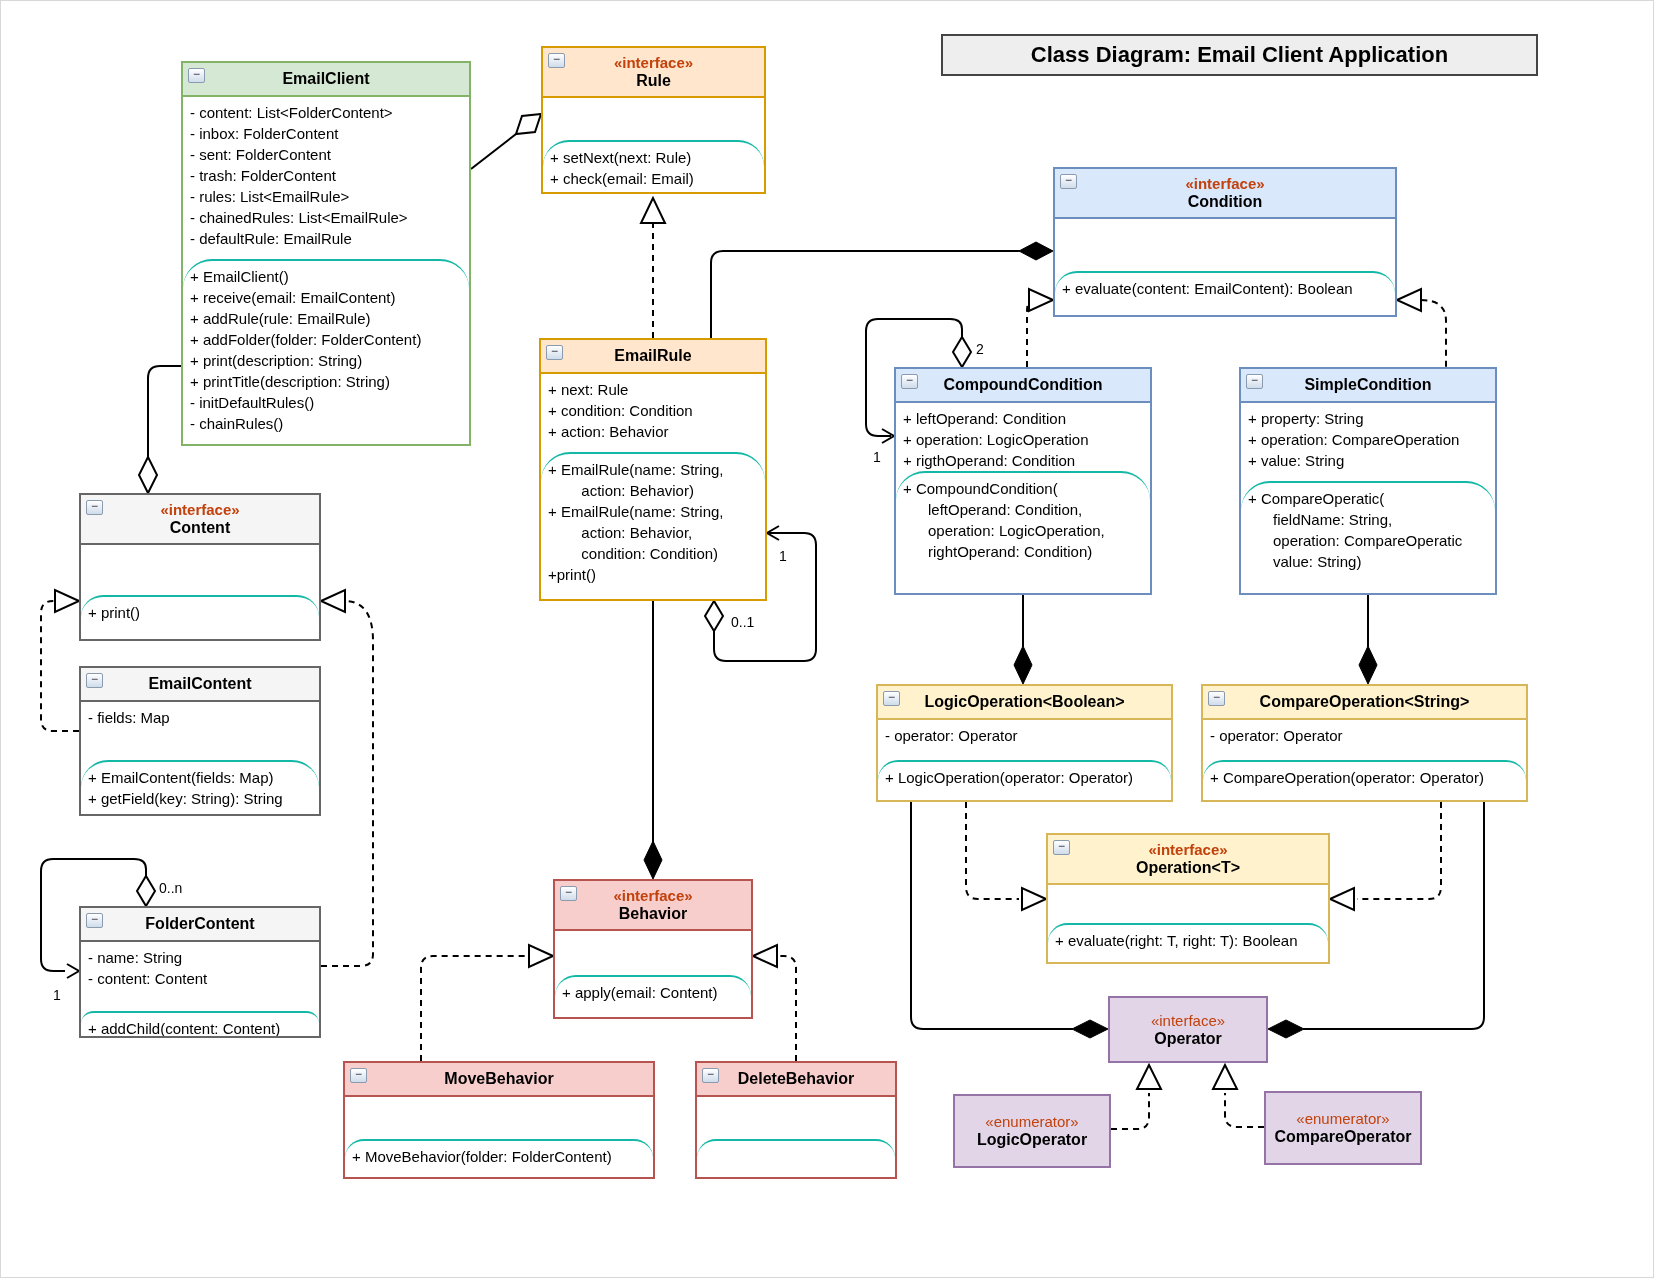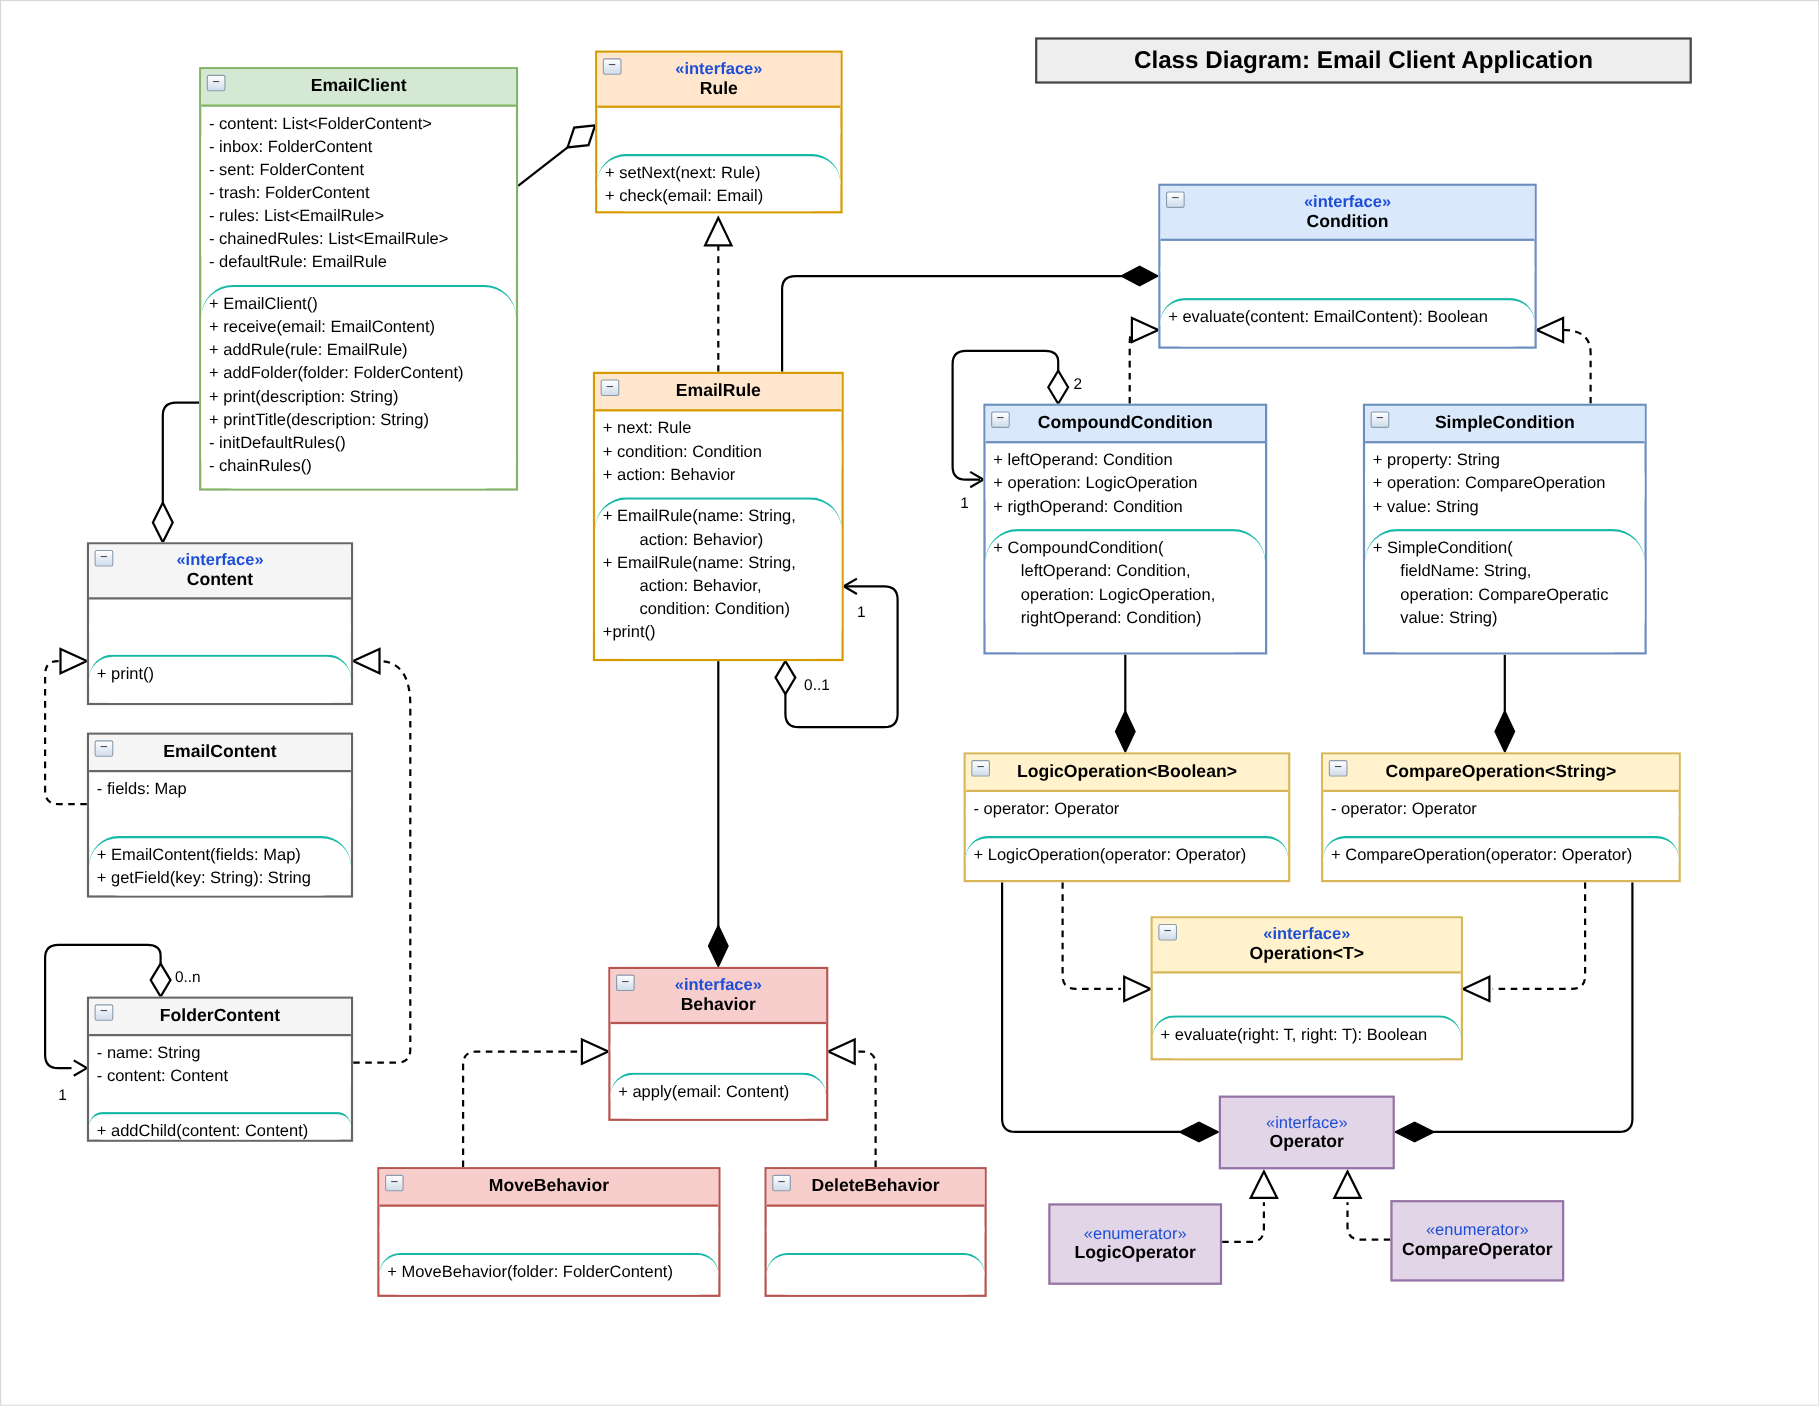--- a/index.html
+++ b/index.html
@@ -14,21 +14,21 @@
   .box.red{border-color:#b85450;}
   .hdr{position:relative;height:34px;display:flex;flex-direction:column;justify-content:center;align-items:center;flex:0 0 auto;box-sizing:border-box;border-bottom:2px solid;}
   .hdr.h2{height:50px;}
   .green .hdr{background:#d5e8d4;border-color:#82b366;}
   .orange .hdr{background:#ffe6cc;border-color:#d79b00;}
   .blue .hdr{background:#dae8fc;border-color:#6c8ebf;}
   .gray .hdr{background:#f5f5f5;border-color:#666666;}
   .yellow .hdr{background:#fff2cc;border-color:#d6b656;}
   .red .hdr{background:#f8cecc;border-color:#b85450;}
   .cname{font-weight:bold;font-size:16px;line-height:18px;color:#000;}
-  .stereo{font-weight:bold;font-size:15px;line-height:18px;color:#1d4ed8;text-align:right;}
+  .stereo{font-weight:bold;font-size:15px;line-height:18px;color:#c2410c;text-align:right;}
   .collapse{position:absolute;left:5px;top:5px;width:15px;height:13px;border:1px solid #8a9bb0;border-radius:2px;background:linear-gradient(#ffffff,#cfdcea);font-size:12px;line-height:11px;text-align:center;color:#334;cursor:pointer;}
   .attrs,.methods{box-sizing:border-box;padding:5px 7px;font-size:15px;line-height:21px;white-space:pre;overflow:hidden;color:#000;background:#fff;border-radius:29px;}
   .attrs{flex:0 0 auto;}
   .methods{flex:1 1 auto;border-top:2px solid #14b8a6;}
   .simplebox{position:absolute;display:flex;flex-direction:column;justify-content:center;align-items:center;background:#e1d5e7;border:2px solid #9673a6;box-sizing:border-box;z-index:1;}
   .simplebox .stereo{font-weight:normal;font-size:15px;}
   .simplebox .cname{font-size:16px;}
   #title-box{position:absolute;left:940px;top:33px;width:597px;height:42px;background:#eeeeee;border:2px solid #444;box-sizing:border-box;display:flex;align-items:center;justify-content:center;font-size:22px;font-weight:bold;color:#000;z-index:1;}
 </style>
 </head>
@@ -196,31 +196,31 @@
     </div>
     <div class="attrs" style="height:78px"><div class="line">+ next: Rule</div><div class="line">+ condition: Condition</div><div class="line">+ action: Behavior</div></div>
     <div class="methods"><div class="line">+ EmailRule(name: String,</div><div class="line">        action: Behavior)</div><div class="line">+ EmailRule(name: String,</div><div class="line">        action: Behavior,</div><div class="line">        condition: Condition)</div><div class="line">+print()</div></div>
   </div>
 
   <div class="box blue" style="left:893px;top:366px;width:258px;height:228px">
     <div class="hdr">
       <span class="collapse">−</span>
       <div class="cname">CompoundCondition</div>
     </div>
-    <div class="attrs" style="height:78px"><div class="line">+ leftOperand: Condition</div><div class="line">+ operation: LogicOperation</div><div class="line">+ rigthOperand: Condition</div></div>
+    <div class="attrs" style="height:68px"><div class="line">+ leftOperand: Condition</div><div class="line">+ operation: LogicOperation</div><div class="line">+ rigthOperand: Condition</div></div>
     <div class="methods"><div class="line">+ CompoundCondition(</div><div class="line">      leftOperand: Condition,</div><div class="line">      operation: LogicOperation,</div><div class="line">      rightOperand: Condition)</div></div>
   </div>
 
   <div class="box blue" style="left:1238px;top:366px;width:258px;height:228px">
     <div class="hdr">
       <span class="collapse">−</span>
       <div class="cname">SimpleCondition</div>
     </div>
     <div class="attrs" style="height:78px"><div class="line">+ property: String</div><div class="line">+ operation: CompareOperation</div><div class="line">+ value: String</div></div>
-    <div class="methods"><div class="line">+ SimpleCondition(</div><div class="line">      fieldName: String,</div><div class="line">      operation: CompareOperatic</div><div class="line">      value: String)</div></div>
+    <div class="methods"><div class="line">+ CompareOperatic(</div><div class="line">      fieldName: String,</div><div class="line">      operation: CompareOperatic</div><div class="line">      value: String)</div></div>
   </div>
 
   <div class="box gray" style="left:78px;top:492px;width:242px;height:148px">
     <div class="hdr h2">
       <span class="collapse">−</span>
       <div class="stereo">«interface»</div>
       <div class="cname">Content</div>
     </div>
     <div class="attrs" style="height:50px"></div>
     <div class="methods"><div class="line">+ print()</div></div>

